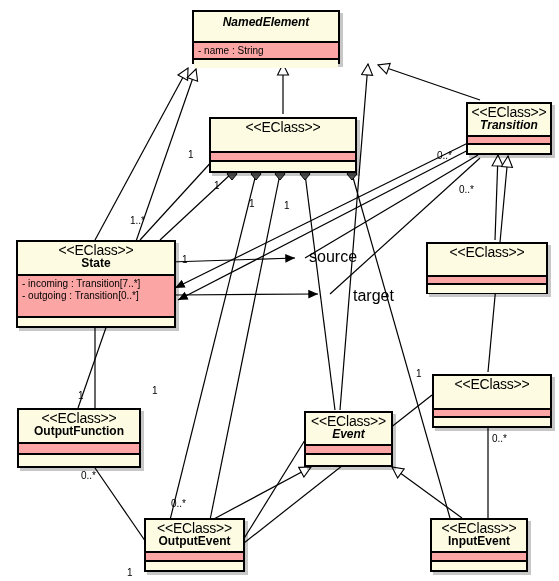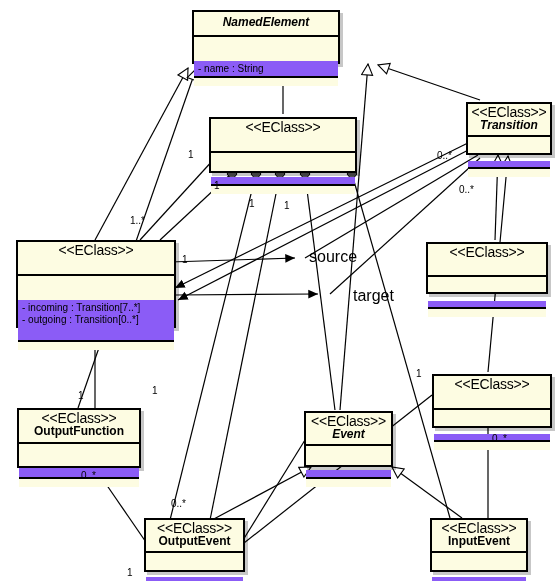--- a/index.html
+++ b/index.html
@@ -54,23 +54,22 @@
     font-weight: bold;
     color: #000000;
   }
   .class-name.abstract {
     font-style: italic;
   }
   .uml-attrs {
     box-sizing: border-box;
     padding: 2px 3px 2px 4px;
     border-bottom: 2px solid #000000;
-    background: #8b5cf6;
+    background: #fca5a5;
     min-height: 8px;
-    margin-top: 24px;
   }
   .uml-attrs.empty {
     min-height: 7px;
     padding: 0;
   }
   .attr-line {
     display: block;
     font-size: 10px;
     line-height: 12px;
     color: #000000;
@@ -160,21 +159,21 @@
 
       <path d="M 488 428 L 488 518"></path>
 
       <path d="M 432 395 L 225 558"></path>
 
       <path d="M 305 440 L 235 553"></path>
     </g>
   </svg>
 
   <div class="uml-class" style="left:192px; top:10px; width:148px; height:54px;">
-    <div class="uml-header" style="height:25px;">
+    <div class="uml-header" style="height:31px;">
       <span class="class-name abstract">NamedElement</span>
     </div>
     <div class="uml-attrs" style="height:17px;">
       <span class="attr-line">- name : String</span>
     </div>
     <div class="uml-ops"></div>
   </div>
 
   <div class="uml-class" style="left:209px; top:117px; width:148px; height:56px;">
     <div class="uml-header" style="height:34px;">
@@ -189,20 +188,21 @@
       <span class="stereotype">&lt;&lt;EClass&gt;&gt;</span>
       <span class="class-name abstract">Transition</span>
     </div>
     <div class="uml-attrs empty" style="height:8px;"></div>
     <div class="uml-ops"></div>
   </div>
 
   <div class="uml-class" style="left:16px; top:240px; width:160px; height:88px;">
     <div class="uml-header" style="height:34px;">
       <span class="stereotype">&lt;&lt;EClass&gt;&gt;</span>
+      <span class="class-name">State</span>
     </div>
     <div class="uml-attrs" style="height:42px;">
       <span class="attr-line">- incoming : Transition[7..*]</span>
       <span class="attr-line">- outgoing : Transition[0..*]</span>
     </div>
     <div class="uml-ops"></div>
   </div>
 
   <div class="uml-class" style="left:426px; top:242px; width:122px; height:52px;">
     <div class="uml-header" style="height:33px;">

